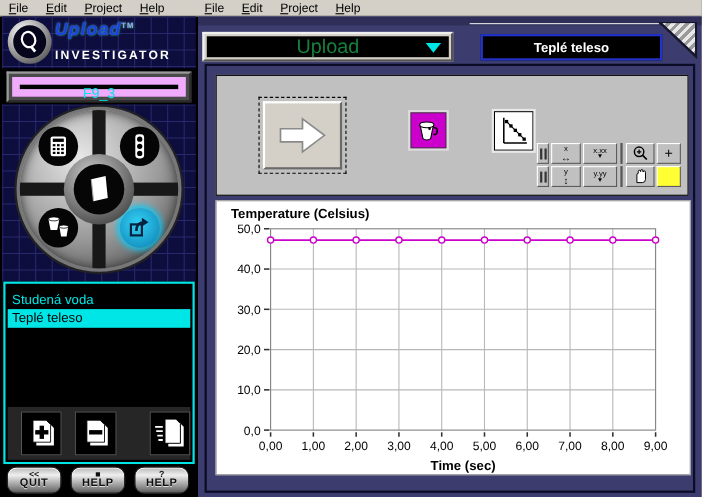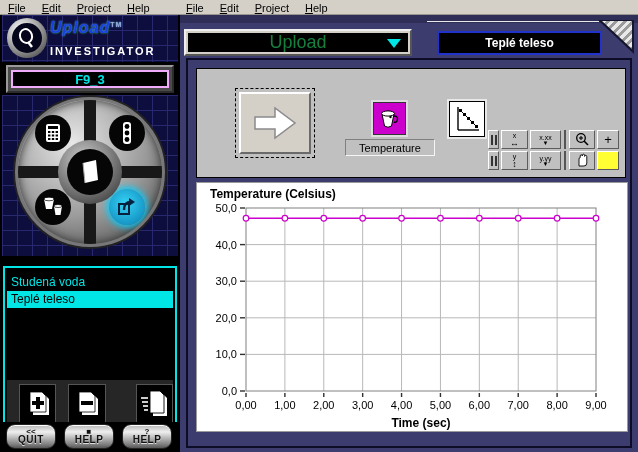--- a/index.html
+++ b/index.html
@@ -33,22 +33,22 @@
   .logo-circle .inner { width:30px; height:30px; border-radius:50%; background:#05051c;
     display:flex; align-items:center; justify-content:center; }
   .logo-texts { position:absolute; left:48px; top:4px; width:126px; }
   .brand { font-size:16px; font-weight:bold; font-style:italic; letter-spacing:1px;
     color:#1a3fe0; text-shadow:0 0 2px #66ccff, 1px 1px 0 #021; }
   .brand sup { font-size:7px; color:#9ad; font-style:normal; }
   .subtitle { font-size:11px; font-weight:bold; letter-spacing:2px; color:#fff; margin-top:8px; }
 
   .prog-frame { position:absolute; left:6px; top:50px; width:168px; height:28px;
     background:#4a4a4a; border:2px solid; border-color:#9a9a9a #2c2c2c #2c2c2c #9a9a9a; padding:3px; }
-  .prog-display { width:100%; height:100%; background:#000; border:2px solid #f0abfc;
-    color:#00e5e5; font-size:13px; font-weight:bold; text-align:center; line-height:16px; }
+  .prog-display { width:100%; height:100%; background:#000; border:7px solid #f0abfc;
+    color:#00e5e5; font-size:13px; font-weight:normal; text-align:center; line-height:16px; }
 
   .wheel-area { position:absolute; left:2px; top:80px; width:176px; height:161px; }
   .wheel { position:absolute; left:13px; top:2px; width:150px; height:150px; border-radius:50%;
     background:radial-gradient(circle at 38% 30%, #e8e8e8, #9a9a9a 55%, #4a4a4a 95%);
     border:3px solid #777; box-shadow:0 0 0 2px #222, inset 0 0 10px #333; overflow:hidden; }
   .wheel .bar-v { position:absolute; left:66px; top:0; width:12px; height:144px; background:#181818; }
   .wheel .bar-h { position:absolute; left:0; top:66px; width:144px; height:12px; background:#181818; }
   .quad-icon { position:absolute; width:36px; height:36px; border-radius:50%; background:#050505;
     display:flex; align-items:center; justify-content:center; }
   .quad-icon.tl { left:17px; top:15px; }
@@ -56,21 +56,21 @@
   .quad-icon.bl { left:17px; top:89px; }
   .quad-icon.br { left:91px; top:89px; background:radial-gradient(circle at 45% 40%, #35d2f5, #0a7fb4);
     box-shadow:0 0 7px 2px #00d0ff; }
   .hub { position:absolute; left:40px; top:40px; width:64px; height:64px; border-radius:50%;
     background:radial-gradient(circle at 40% 32%, #cfcfcf, #5a5a5a 70%, #2a2a2a); 
     display:flex; align-items:center; justify-content:center; }
   .hub .inner { width:46px; height:46px; border-radius:50%; background:#060606;
     display:flex; align-items:center; justify-content:center; }
 
   .list-box { position:absolute; left:3px; top:241px; width:174px; height:166px;
-    border:2px solid #00e5e5; background:#000;margin-top:10px; }
+    border:2px solid #00e5e5; background:#000; }
   .list-items { position:absolute; left:2px; top:6px; right:2px; }
   .list-item { font-size:12px; color:#00e5e5; padding:1px 4px; height:17px; line-height:15px;
     white-space:nowrap; cursor:default; }
   .list-item.selected { background:#00e5e5; color:#000; }
   .page-strip { position:absolute; left:2px; bottom:2px; width:166px; height:48px; background:#262626;
     display:flex; align-items:center; }
   .page-btn { width:40px; height:40px; background:#000; border:1px solid #555; margin-left:12px;
     display:flex; align-items:center; justify-content:center; cursor:pointer; }
   .page-btn.big { margin-left:30px; }
 
@@ -325,21 +325,20 @@
       </div>
 
       <div class="sensor-btn">
         <svg width="26" height="26" viewBox="0 0 26 26">
           <path d="M5 8 L7.5 20 Q11 22.5 14.5 20 L17 8 Z" fill="#fff" stroke="#000" stroke-width="1"></path>
           <ellipse cx="11" cy="7.5" rx="6.5" ry="2.6" fill="#fff" stroke="#000" stroke-width="1"></ellipse>
           <path d="M17 10 Q22 10 20 15 Q19 17 17 16" fill="none" stroke="#000" stroke-width="1.4"></path>
           <circle cx="13.5" cy="11" r="1.2" fill="#000"></circle>
         </svg>
       </div>
-      <div class="sensor-label">Temperature</div>
 
       <div class="graph-btn">
         <svg width="30" height="30" viewBox="0 0 30 30">
           <line x1="6" y1="3" x2="6" y2="26" stroke="#000" stroke-width="1.4"></line>
           <line x1="6" y1="26" x2="27" y2="26" stroke="#000" stroke-width="1.4"></line>
           <line x1="8" y1="6" x2="25" y2="23" stroke="#000" stroke-width="1"></line>
           <g fill="#000">
             <rect x="7" y="5" width="3" height="3"></rect>
               <rect x="11" y="9" width="3" height="3"></rect>
             <rect x="15" y="13" width="3" height="3"></rect>

